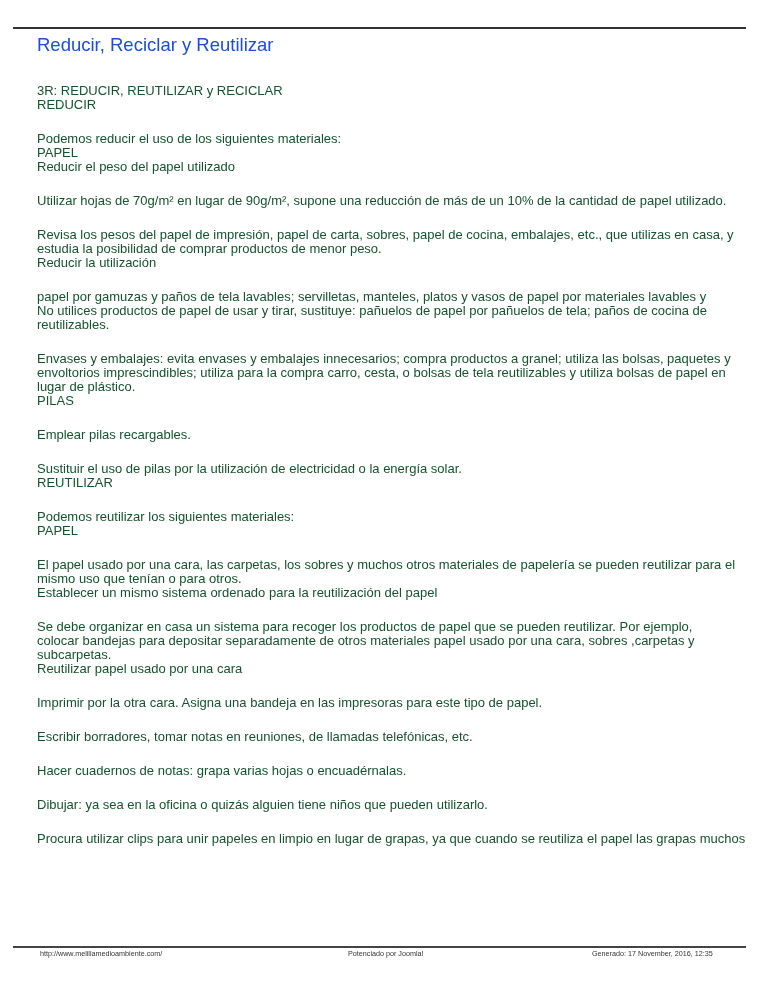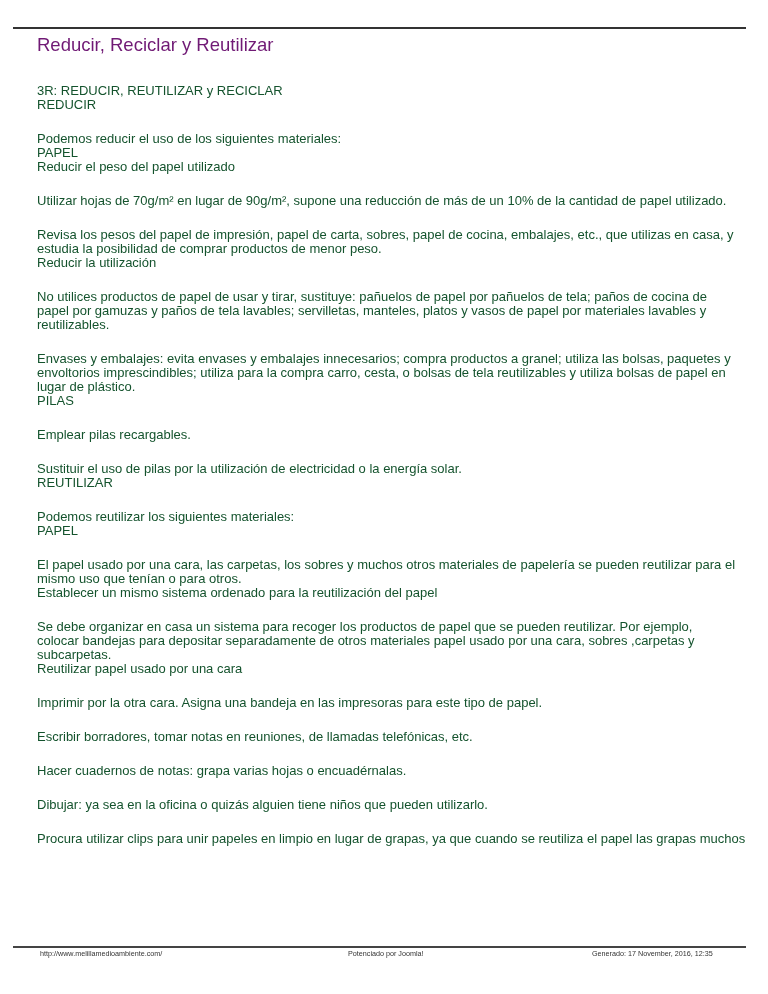--- a/index.html
+++ b/index.html
@@ -22,21 +22,21 @@
       width: 733px;
       height: 0;
       border-top: 2px solid #333333;
     }
     .page-title {
       position: absolute;
       left: 37px;
       top: 34px;
       font-size: 18.5px;
       line-height: 22px;
-      color: #701a75;
+      color: #1d4ed8;
       white-space: nowrap;
     }
     .content {
       position: absolute;
       left: 37px;
       top: 84px;
       width: 710px;
       font-size: 13px;
       line-height: 14px;
       color: #14532d;
@@ -98,22 +98,22 @@
     </p>
     <p class="block">
       <span class="line">Utilizar hojas de 70g/m² en lugar de 90g/m², supone una reducción de más de un 10% de la cantidad de papel utilizado.</span>
     </p>
     <p class="block">
       <span class="line">Revisa los pesos del papel de impresión, papel de carta, sobres, papel de cocina, embalajes, etc., que utilizas en casa, y</span>
       <span class="line">estudia la posibilidad de comprar productos de menor peso.</span>
       <span class="line">Reducir la utilización</span>
     </p>
     <p class="block">
+      <span class="line">papel por gamuzas y paños de tela lavables; servilletas, manteles, platos y vasos de papel por materiales lavables y</span>
       <span class="line">No utilices productos de papel de usar y tirar, sustituye: pañuelos de papel por pañuelos de tela; paños de cocina de</span>
-      <span class="line">papel por gamuzas y paños de tela lavables; servilletas, manteles, platos y vasos de papel por materiales lavables y</span>
       <span class="line">reutilizables.</span>
     </p>
     <p class="block">
       <span class="line">Envases y embalajes: evita envases y embalajes innecesarios; compra productos a granel; utiliza las bolsas, paquetes y</span>
       <span class="line">envoltorios imprescindibles; utiliza para la compra carro, cesta, o bolsas de tela reutilizables y utiliza bolsas de papel en</span>
       <span class="line">lugar de plástico.</span>
       <span class="line">PILAS</span>
     </p>
     <p class="block">
       <span class="line">Emplear pilas recargables.</span>

